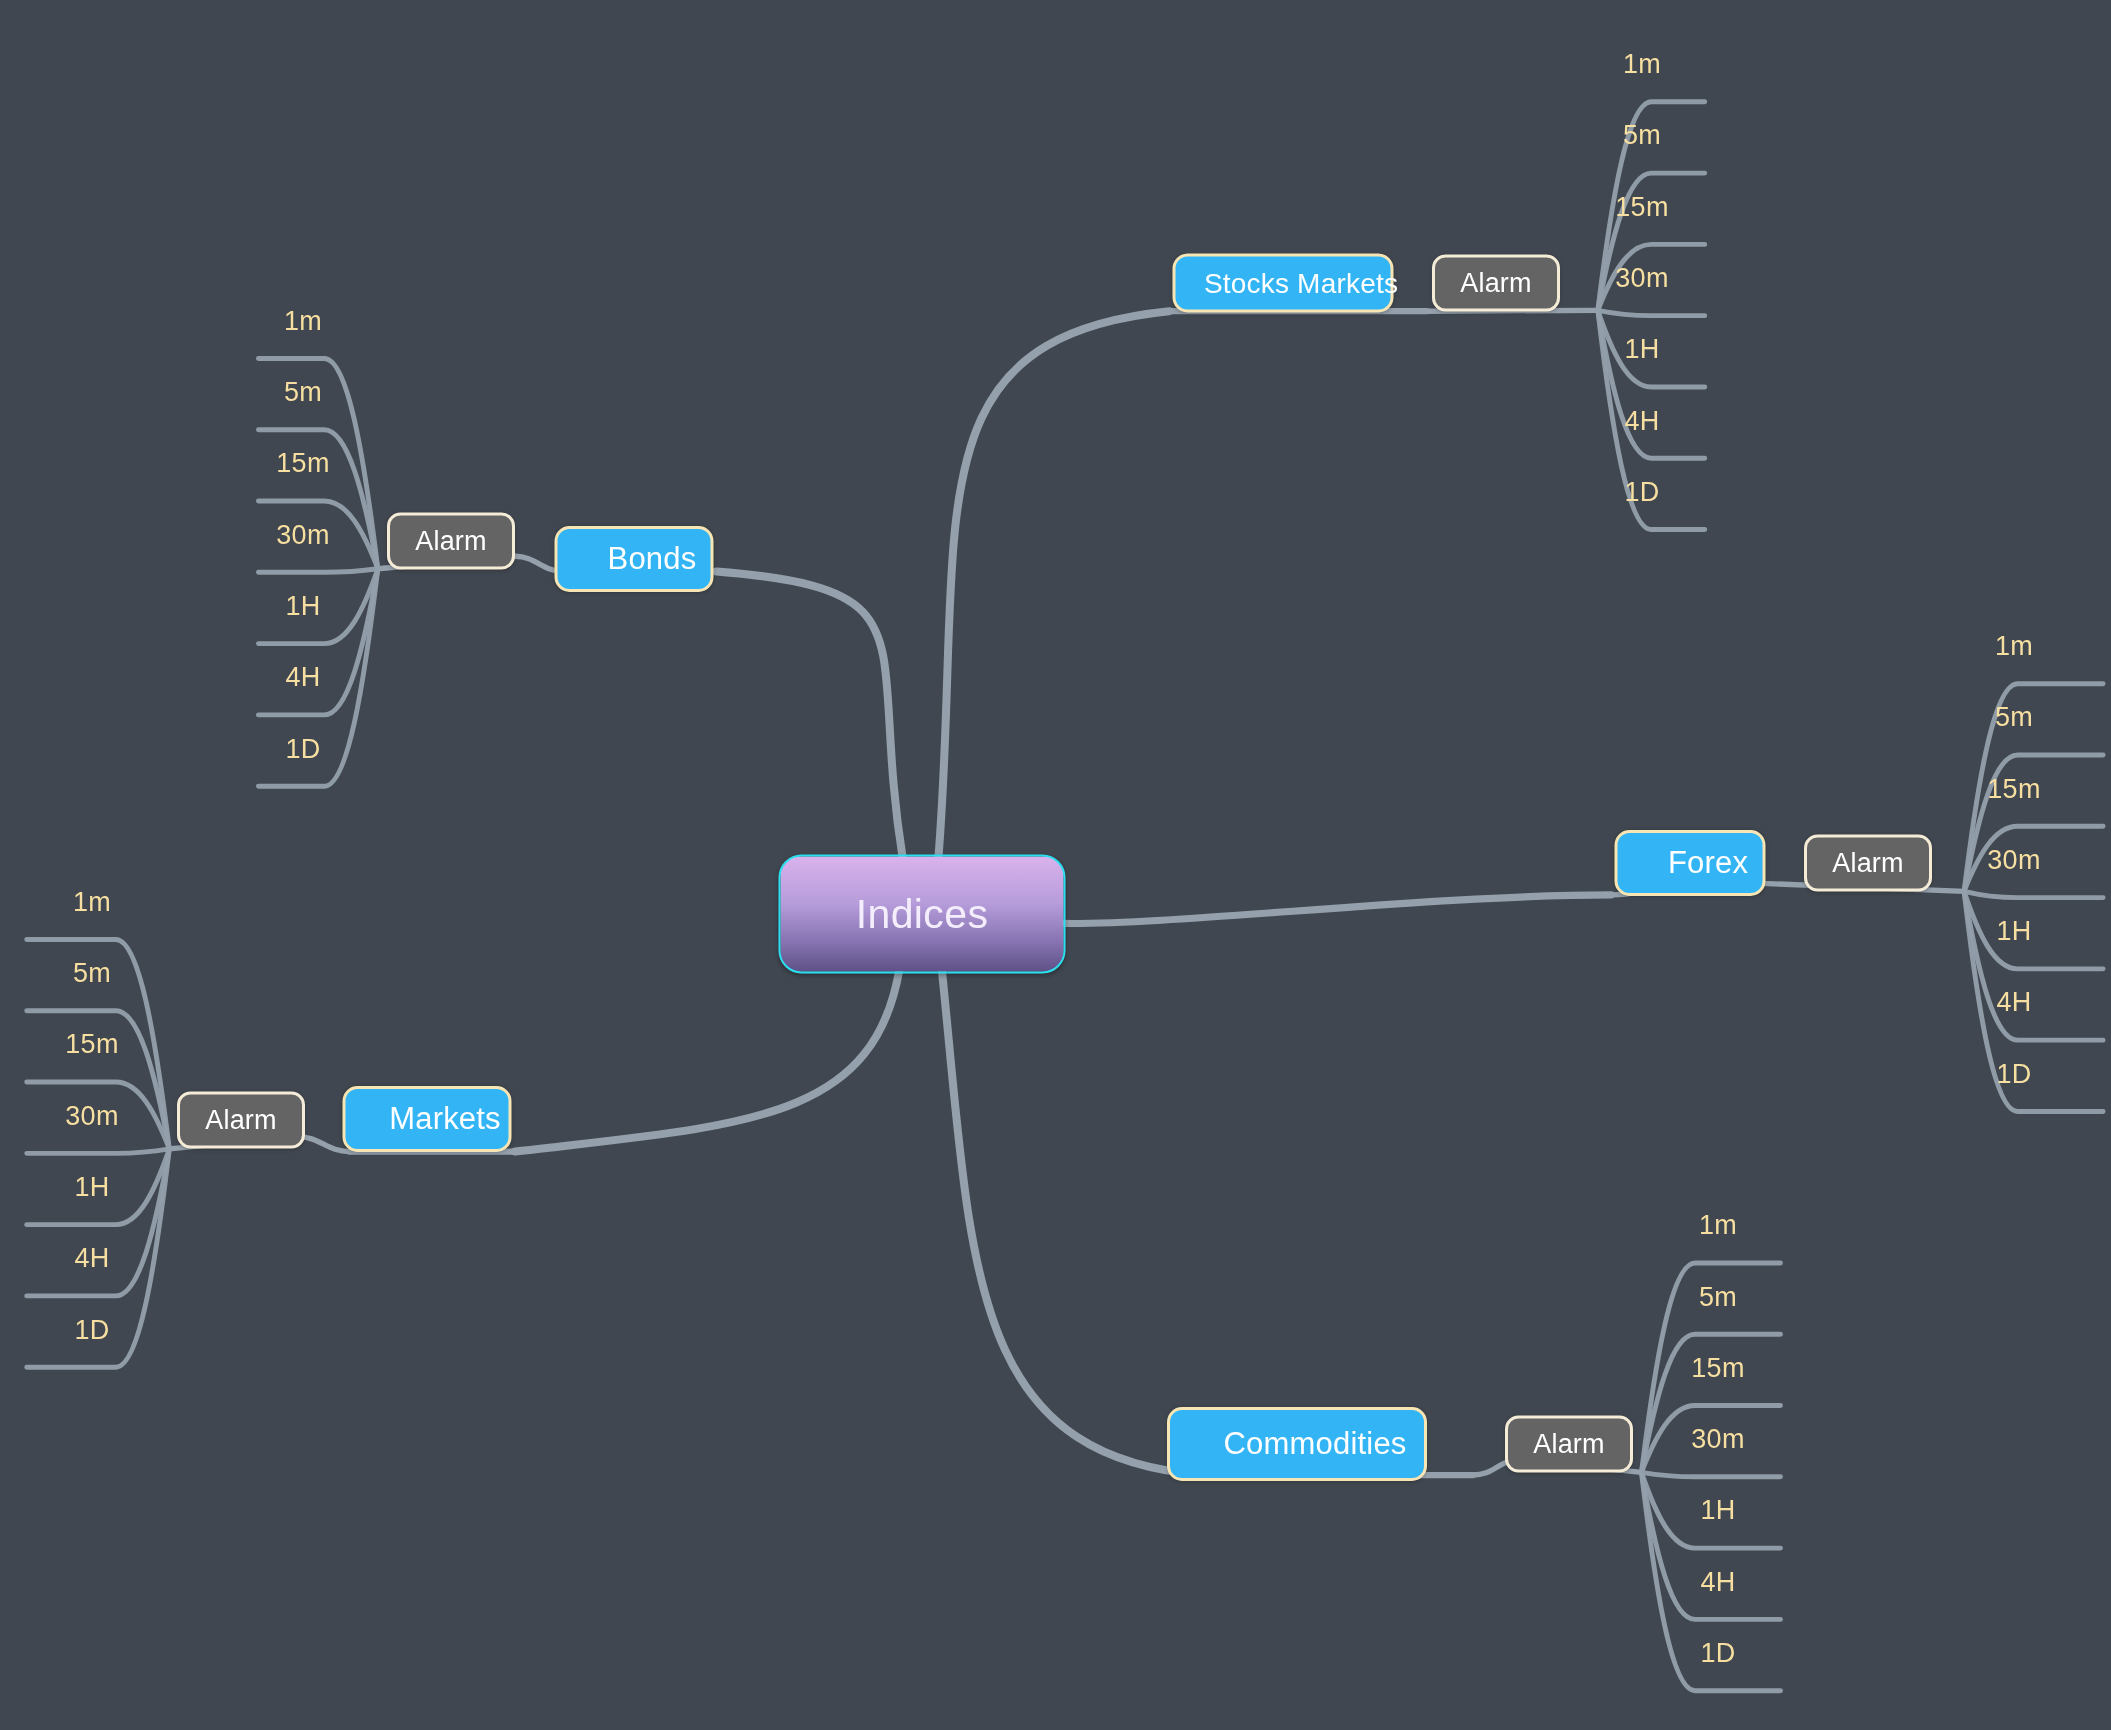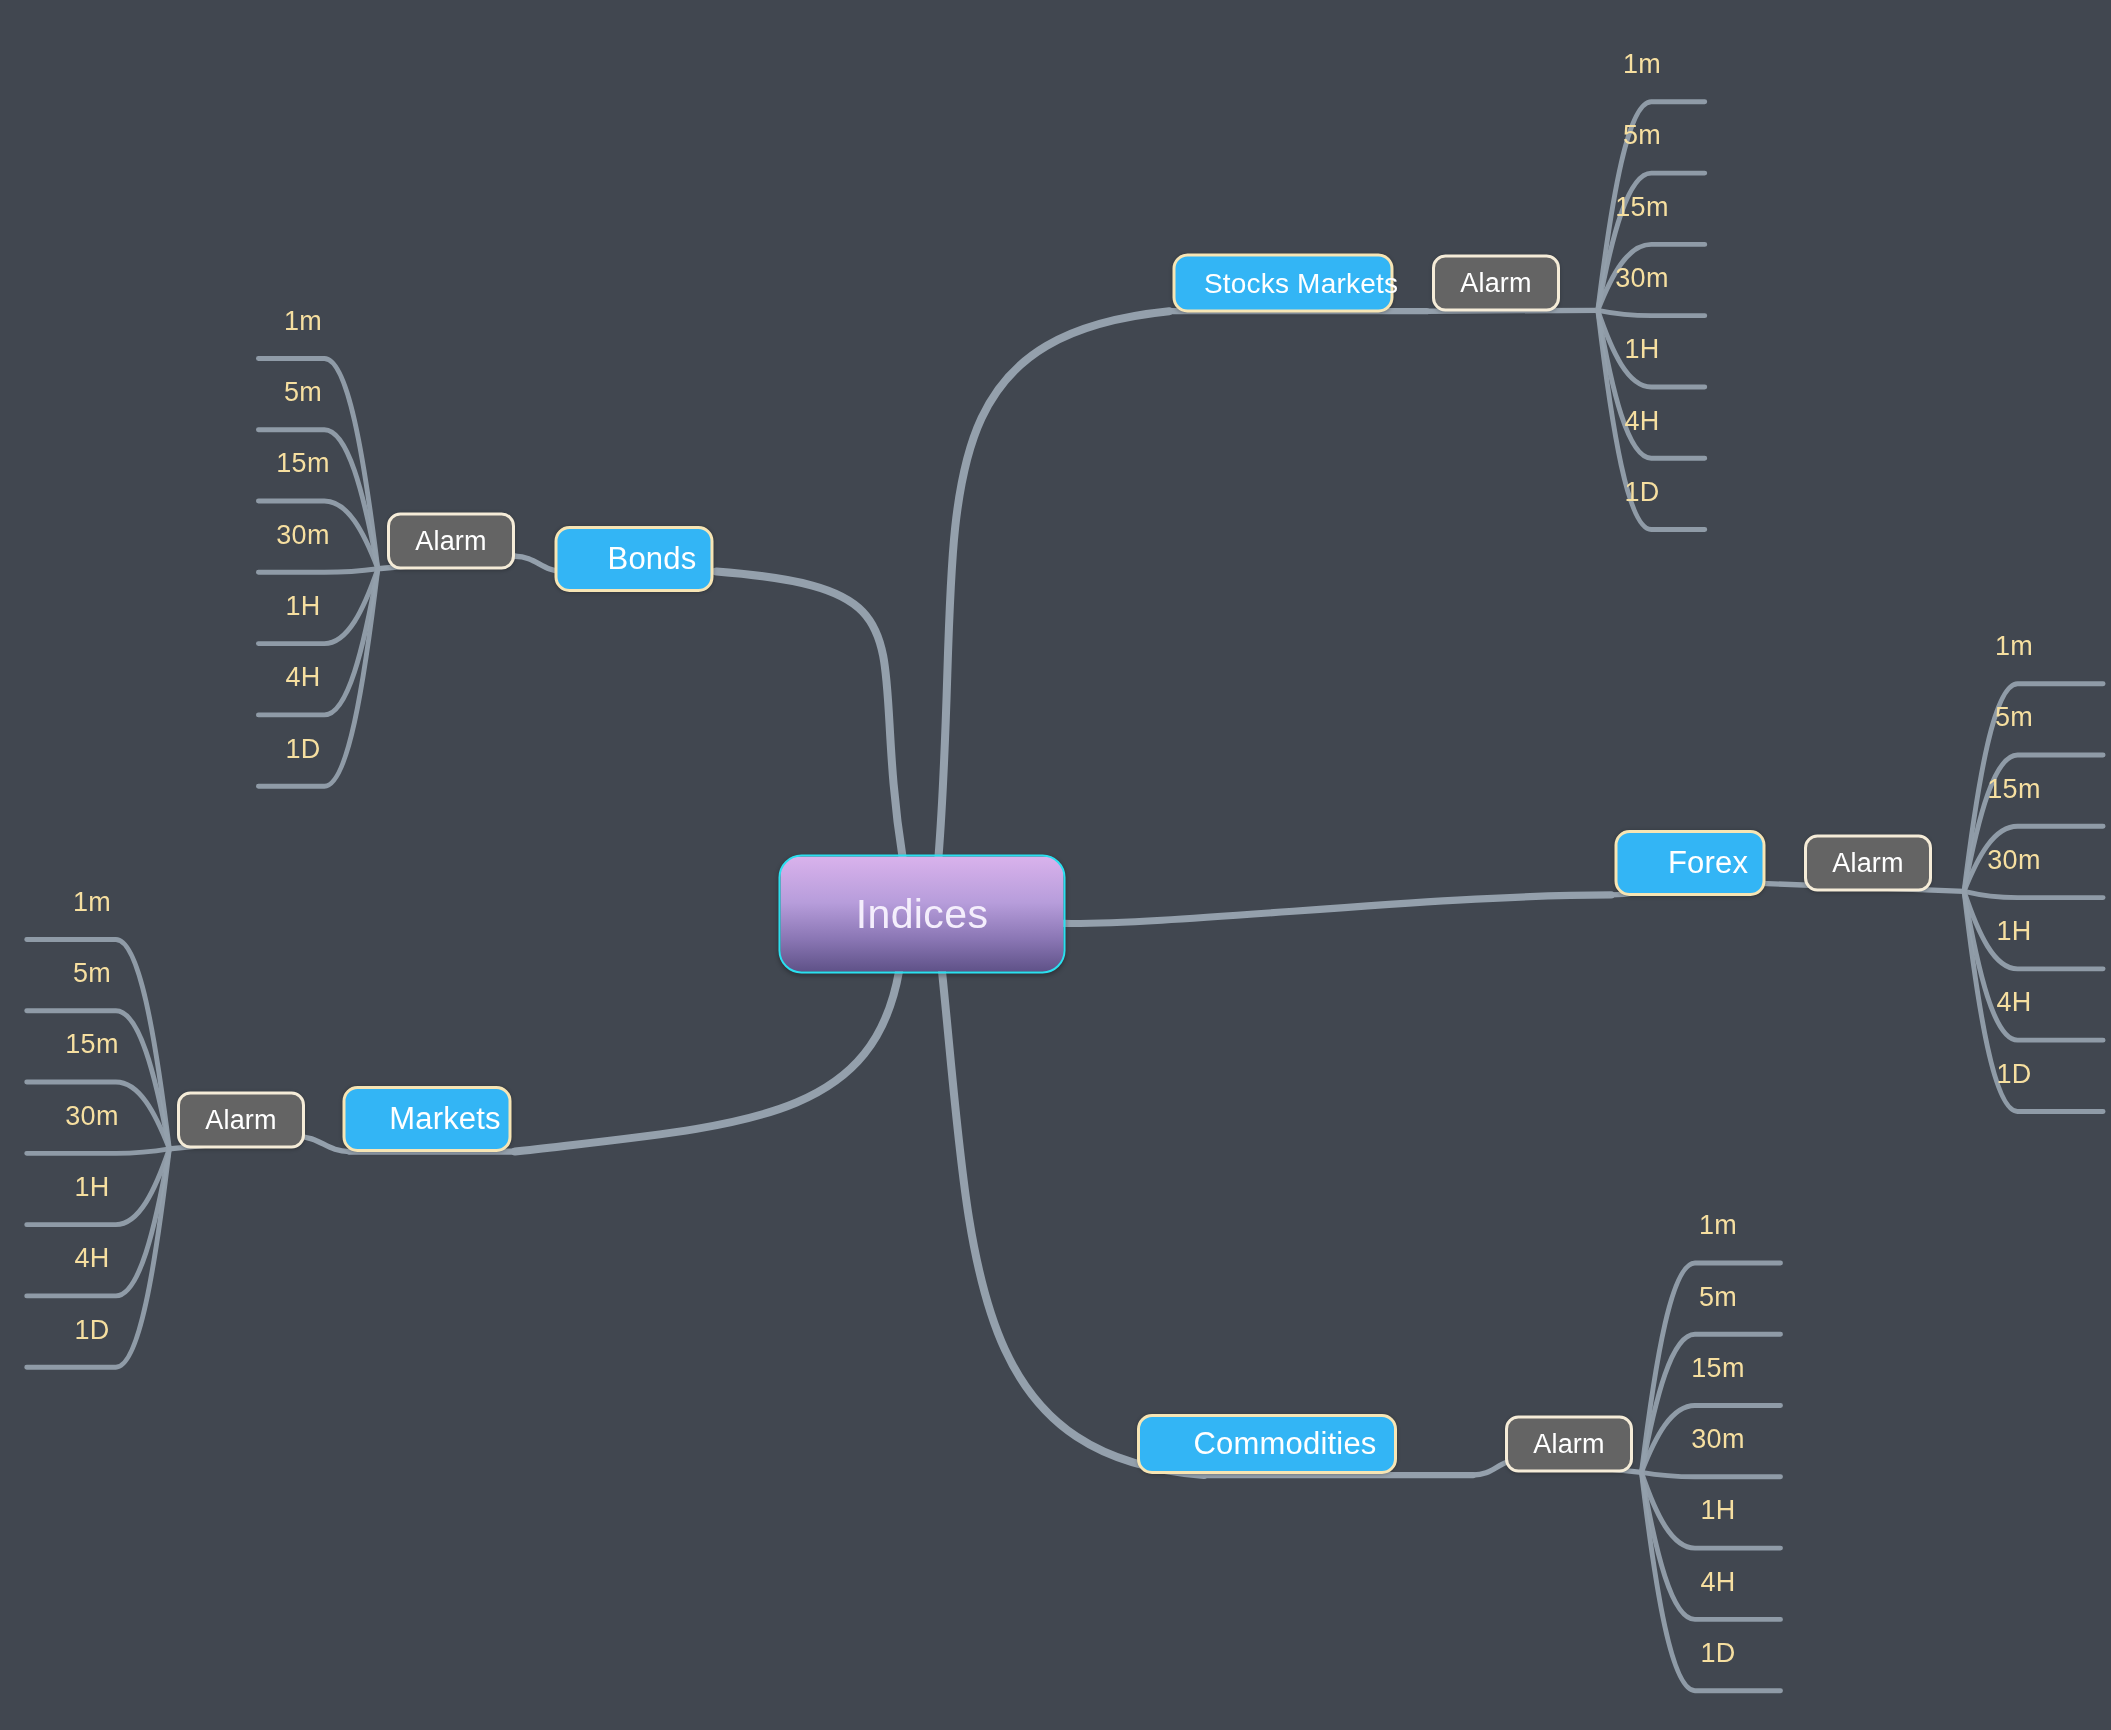--- a/index.html
+++ b/index.html
@@ -146,21 +146,21 @@
       <div class="tf-label" style="left: 1642px; top: 492px;">1D</div>
       <div class="node node-branch" style="left: 1690px; top: 863px; width: 151px; height: 66px;">Forex</div>
       <div class="node node-alarm" style="left: 1868px; top: 863px; width: 128px; height: 57px;">Alarm</div>
       <div class="tf-label" style="left: 2014px; top: 646px;">1m</div>
       <div class="tf-label" style="left: 2014px; top: 717px;">5m</div>
       <div class="tf-label" style="left: 2014px; top: 789px;">15m</div>
       <div class="tf-label" style="left: 2014px; top: 860px;">30m</div>
       <div class="tf-label" style="left: 2014px; top: 931px;">1H</div>
       <div class="tf-label" style="left: 2014px; top: 1002px;">4H</div>
       <div class="tf-label" style="left: 2014px; top: 1074px;">1D</div>
-      <div class="node node-branch" style="left: 1267px; top: 1444px; width: 260px; height: 60px;">Commodities</div>
+      <div class="node node-branch" style="left: 1297px; top: 1444px; width: 260px; height: 74px;">Commodities</div>
       <div class="node node-alarm" style="left: 1569px; top: 1444px; width: 128px; height: 57px;">Alarm</div>
       <div class="tf-label" style="left: 1718px; top: 1225px;">1m</div>
       <div class="tf-label" style="left: 1718px; top: 1297px;">5m</div>
       <div class="tf-label" style="left: 1718px; top: 1368px;">15m</div>
       <div class="tf-label" style="left: 1718px; top: 1439px;">30m</div>
       <div class="tf-label" style="left: 1718px; top: 1510px;">1H</div>
       <div class="tf-label" style="left: 1718px; top: 1582px;">4H</div>
       <div class="tf-label" style="left: 1718px; top: 1653px;">1D</div>
       <div class="node node-branch" style="left: 634px; top: 539px; width: 159px; height: 66px; margin-top: 20px;">Bonds</div>
       <div class="node node-alarm" style="left: 451px; top: 541px; width: 128px; height: 57px;">Alarm</div>

